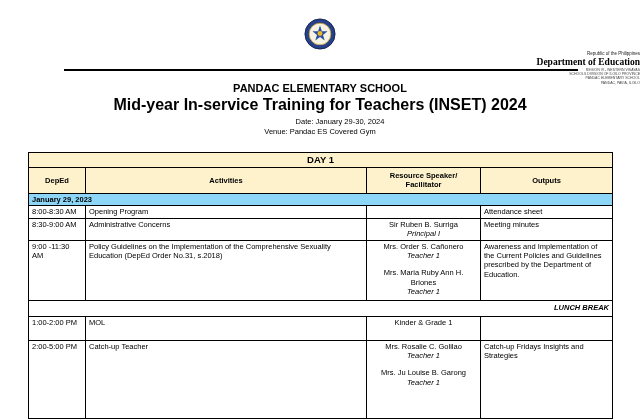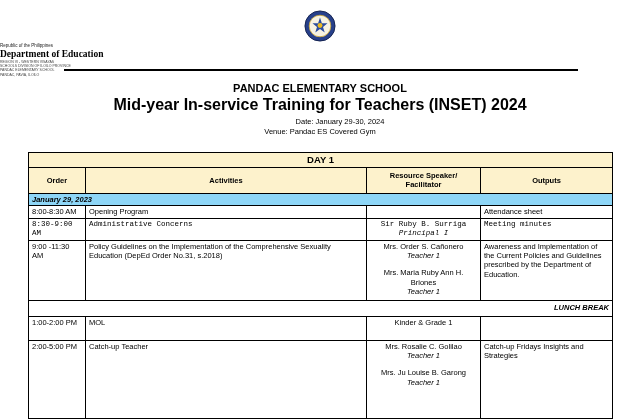--- a/index.html
+++ b/index.html
@@ -2,21 +2,21 @@
 <html style="--header_bg: #fdf2cc; --date_bg: #8ed6f7;"><head>
 <meta charset="utf-8">
 <style>
   html,body{margin:0;padding:0;background:#e8e8e8;}
   .page{
     position:relative;width:640px;height:419px;background:#ffffff;
     font-family:"Liberation Sans",sans-serif;color:#000;overflow:hidden;
     margin:0 auto;
   }
   
-  .letterhead{position:absolute;top:10px;left:0;width:100%;text-align:left;line-height:1.15;}
+  .letterhead{position:absolute;top:18px;left:0;width:100%;text-align:right;line-height:1.15;}
   .seal{display:block;margin:0 auto 1px auto;}
   .republic{font-size:4.5px;color:#222;}
   .department{font-family:"Liberation Serif",serif;font-weight:bold;font-size:9.5px;margin-top:0.5px;}
   .addr{font-size:3.5px;color:#444;line-height:1.25;}
   .rule{position:absolute;top:69px;left:64px;width:514px;border-top:2.4px solid #000;}
   
   .titles{position:absolute;top:82px;left:0;width:100%;text-align:center;}
   .t-school{font-size:11px;font-weight:bold;line-height:1.2;}
   .t-event{font-size:16px;font-weight:bold;line-height:1.2;}
   .t-date,.t-venue{font-size:7.5px;line-height:1.25;}
@@ -26,23 +26,23 @@
   .matrix{
     position:absolute;left:28px;top:152px;width:584px;height:267px;
     border-collapse:collapse;table-layout:fixed;font-size:7.5px;
   }
   .matrix td{border:1px solid #000;padding:1px 3px;vertical-align:top;line-height:1.25;}
   .day-row td{background:var(--header_bg,#fdf2cc);text-align:center;font-weight:bold;font-size:9.5px;padding:1px;}
   .day-row{height:13px;}
   .head-row td{background:var(--header_bg,#fdf2cc);text-align:center;font-weight:bold;vertical-align:middle;}
   .head-row{height:26px;}
   .date-row td{background:var(--date_bg,#8ed6f7);font-weight:bold;padding:1px 3px;}
-  .date-row{height:11px;font-style:italic;}
+  .date-row{height:11px;}
   .r0{height:11px;}
-  .r1{height:22px;font-family:Liberation Mono, monospace;}
+  .r1{height:22px;}
   .r2{height:60px;}
   .lunch-row{height:16px;}
   .lunch-row td{text-align:right;font-weight:bold;font-style:italic;vertical-align:middle;}
   .r3{height:24px;}
   .s{text-align:center;}
   .spk-role{font-style:italic;}
   .gap{height:8px;}
 </style>
 </head>
 <body>
@@ -79,21 +79,21 @@
         <col style="width:114px">
         <col style="width:132px">
     </colgroup>
 
     <tbody>
         <tr class="day-row">
       <td colspan="4">DAY 1</td>
     </tr>
 
     <tr class="head-row">
-      <td>Order</td>
+      <td>DepEd</td>
       <td>Activities</td>
       <td>
         <div>Resource Speaker/</div>
         <div>Facilitator</div>
       </td>
       <td>Outputs</td>
     </tr>
 
     <tr class="date-row">
       <td colspan="4">January 29, 2023</td>
@@ -103,21 +103,21 @@
       <td class="t">8:00-8:30 AM</td>
       <td class="a">Opening Program</td>
       <td class="s"></td>
       <td class="o">Attendance sheet</td>
     </tr>
 
     <tr class="r1">
       <td class="t">8:30-9:00 AM</td>
       <td class="a">Administrative Concerns</td>
       <td class="s">
-        <div class="spk-name">Sir Ruby B. Surriga</div>
+        <div class="spk-name">Sir Ruben B. Surriga</div>
         <div class="spk-role">Principal I</div>
       </td>
       <td class="o">Meeting minutes</td>
     </tr>
 
     <tr class="r2">
       <td class="t">9:00 -11:30 AM</td>
       <td class="a">Policy Guidelines on the Implementation of the Comprehensive  Sexuality Education (DepEd Order No.31, s.2018)</td>
       <td class="s">
         <div class="spk-name">Mrs. Order S. Cañonero</div>

